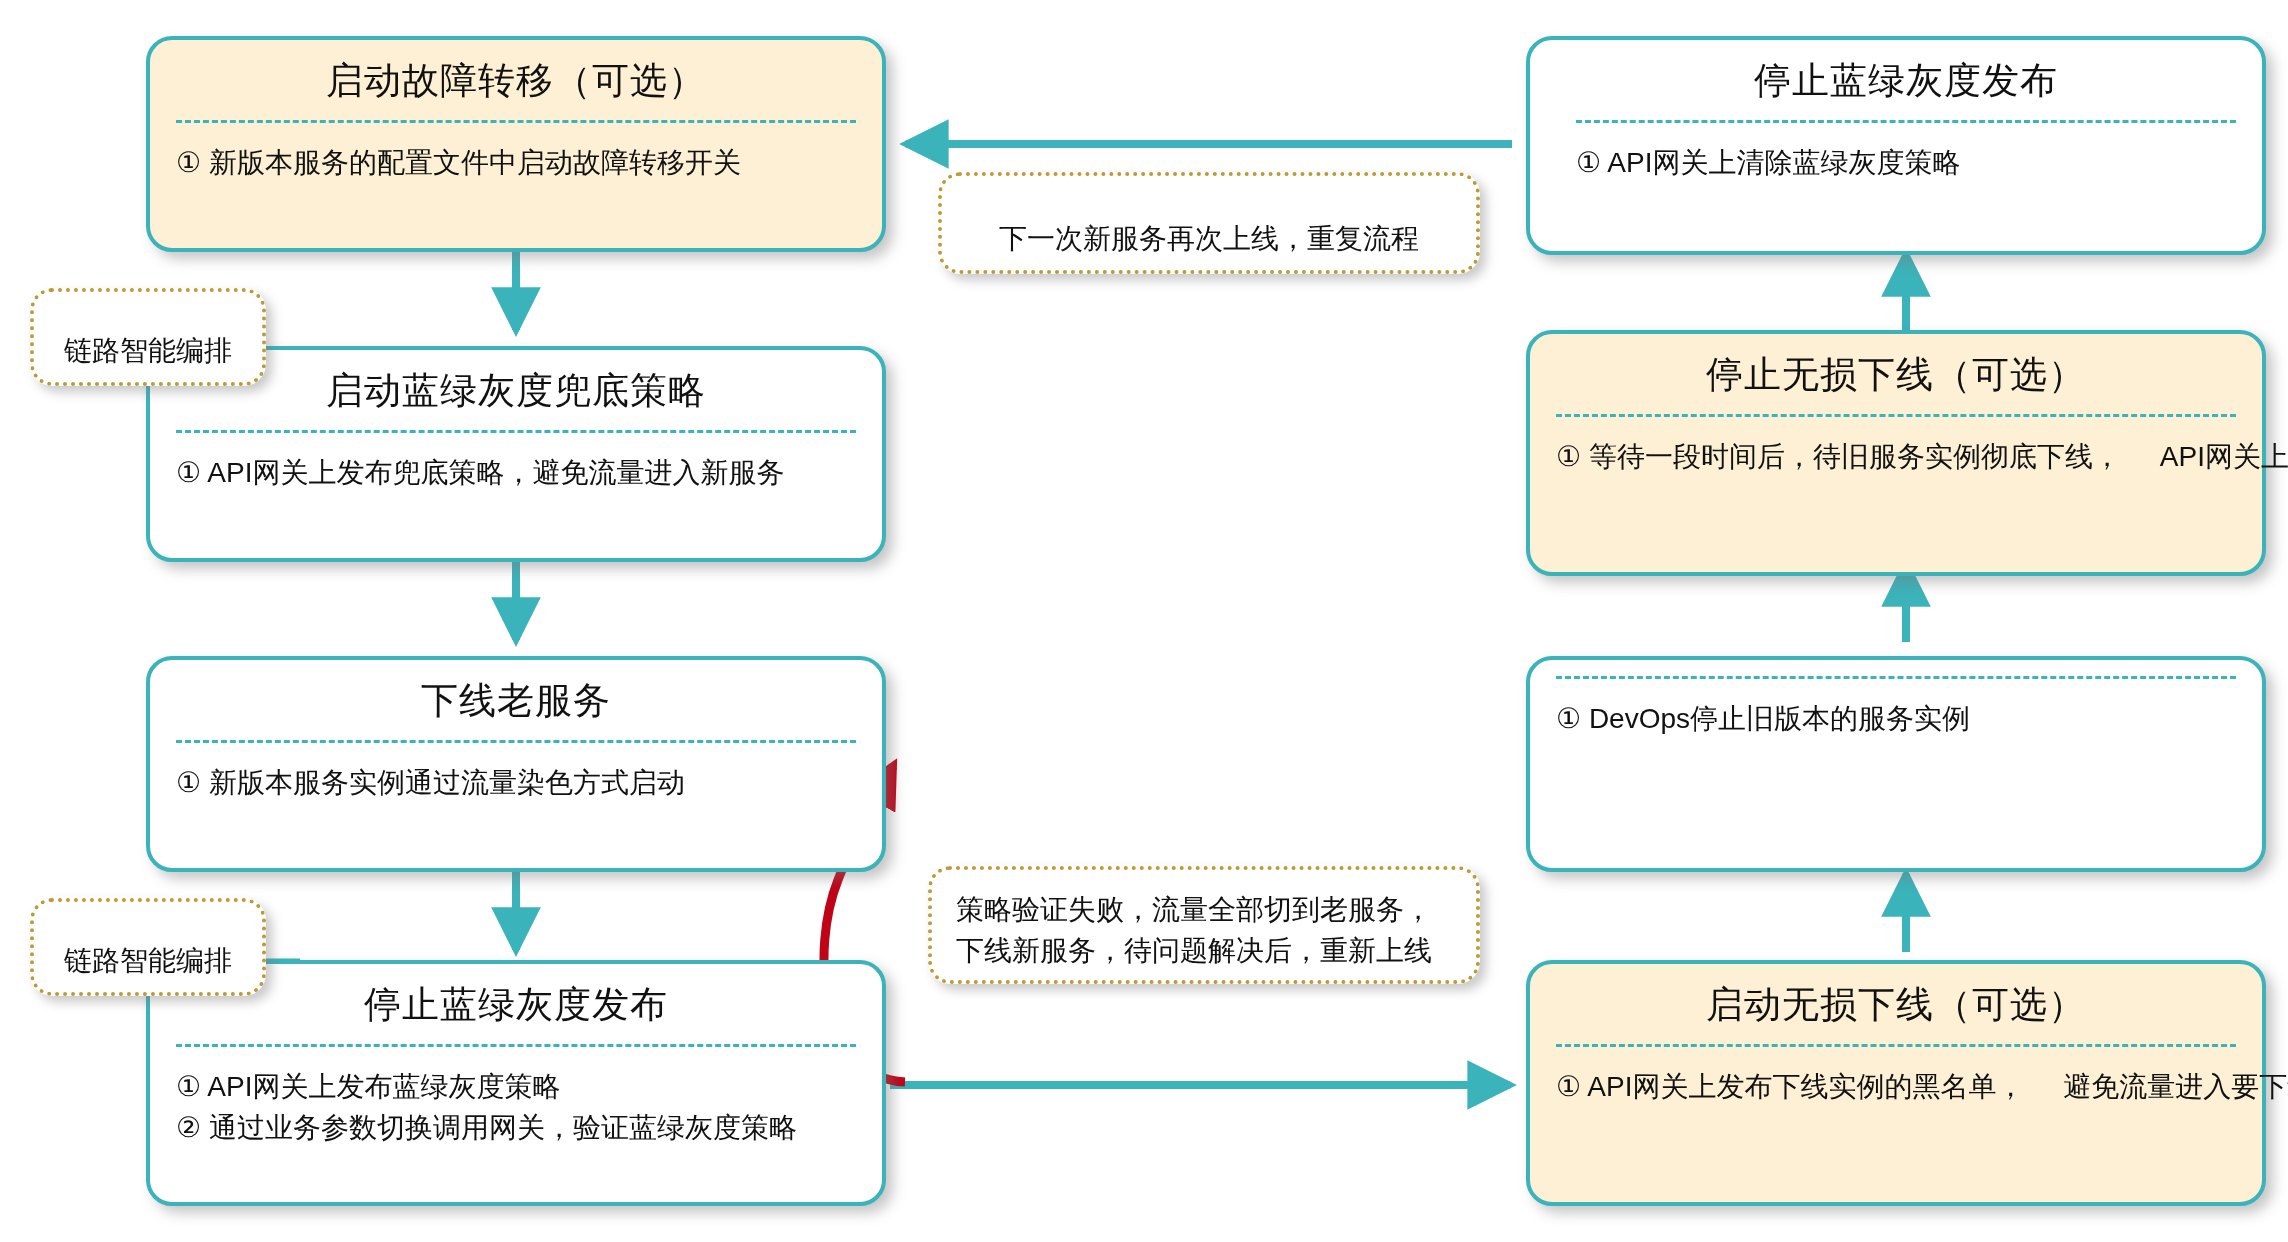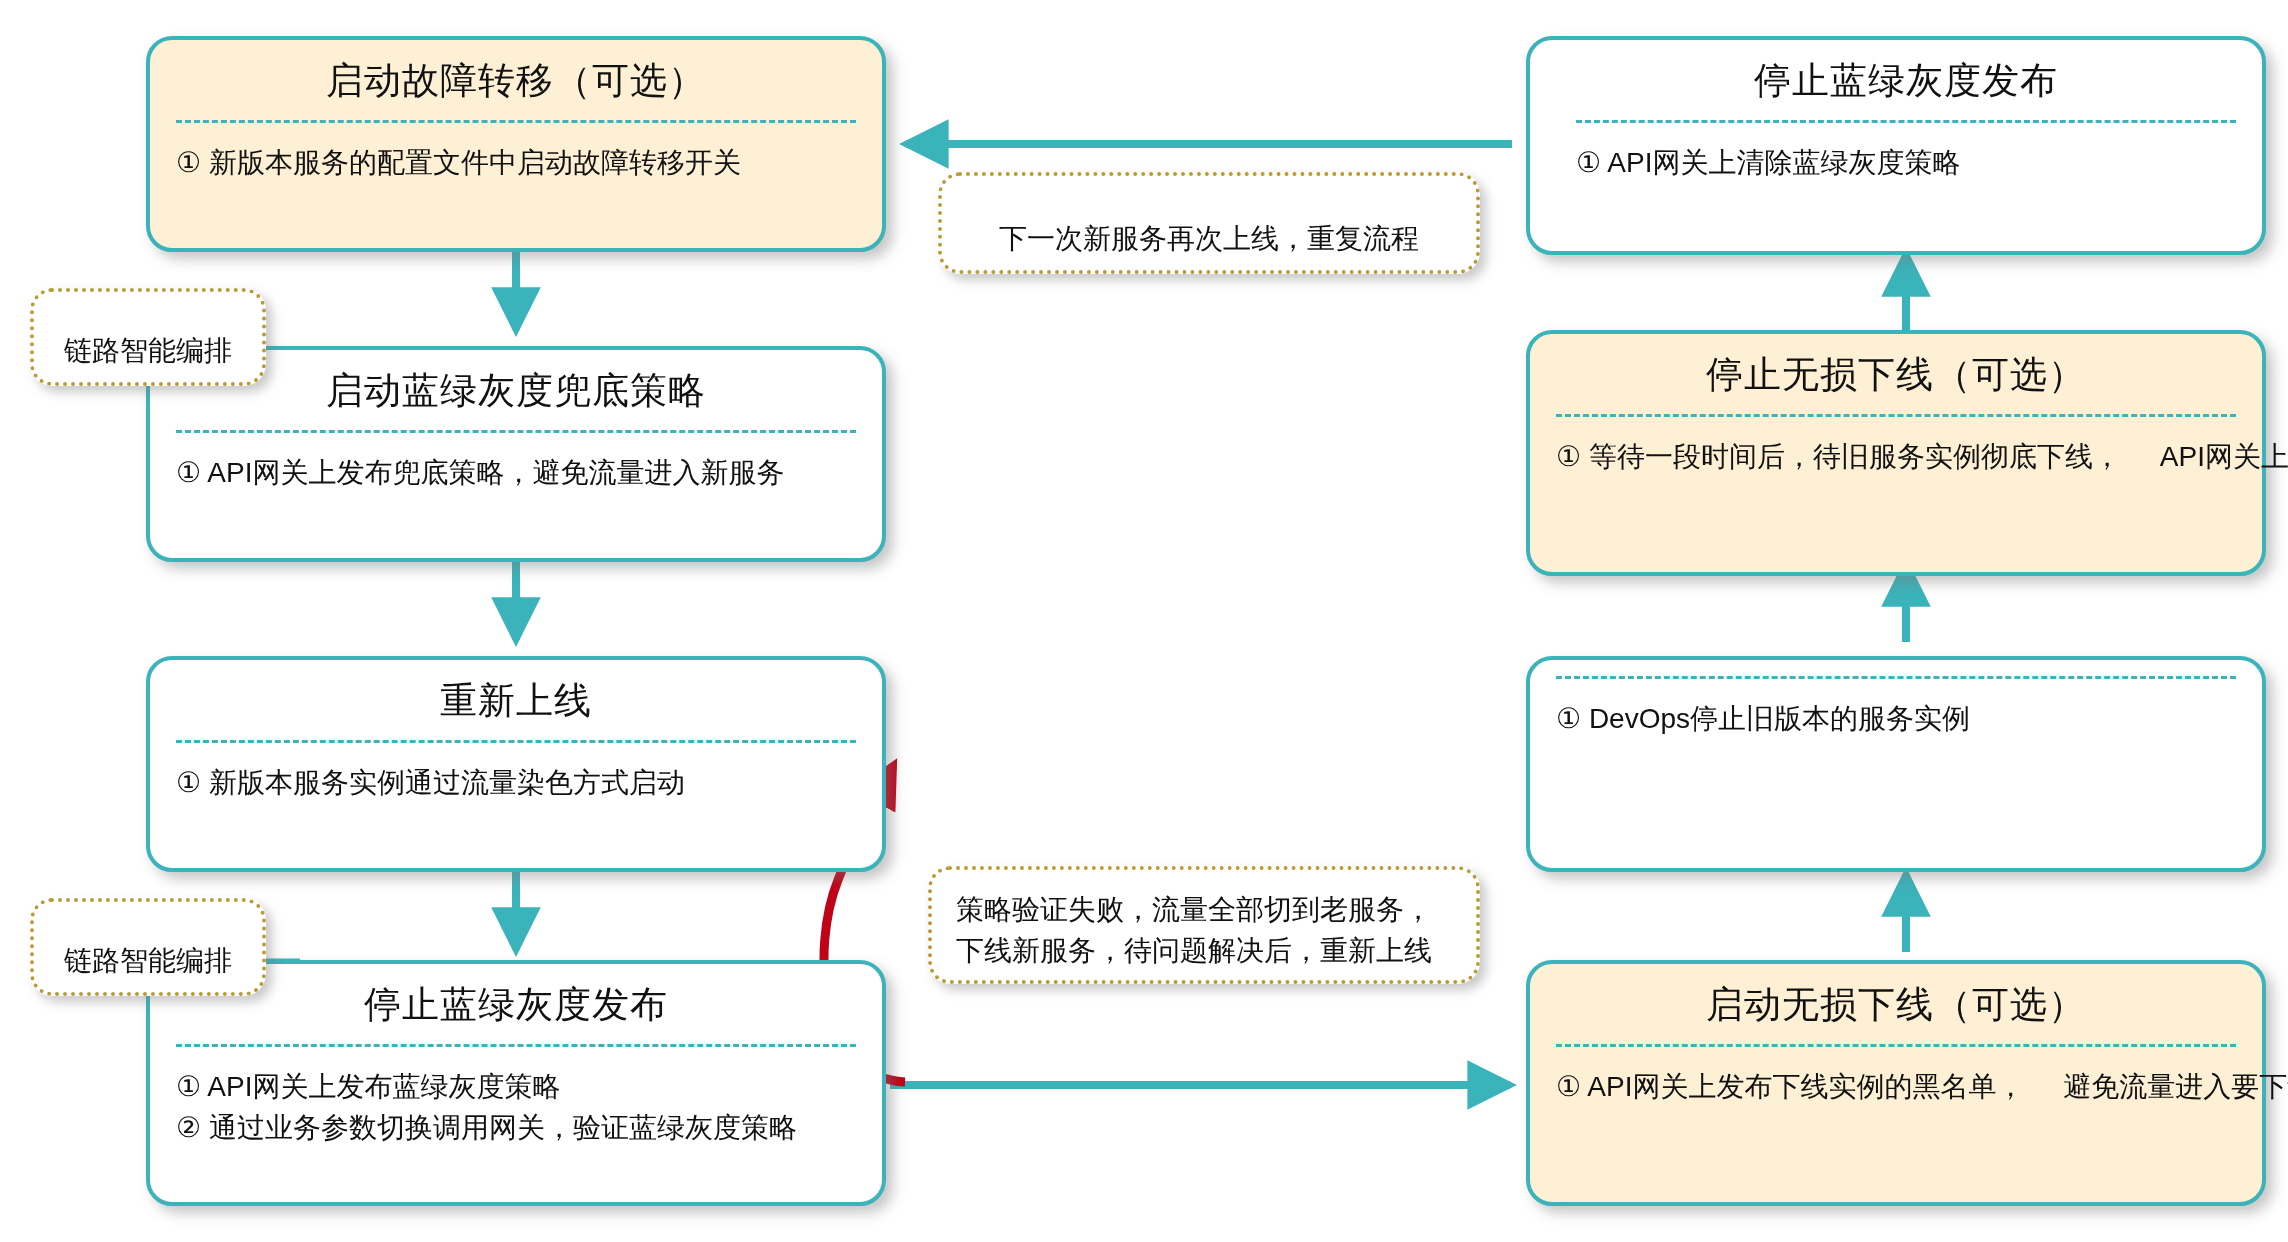--- a/index.html
+++ b/index.html
@@ -162,21 +162,21 @@
 
   <div class="node" style="left:146px; top:346px; width:740px; height:216px;">
     <div class="node-title">启动蓝绿灰度兜底策略</div>
     <div class="node-sep"></div>
     <div class="node-body">
       <span class="line">① API网关上发布兜底策略，避免流量进入新服务</span>
     </div>
   </div>
 
   <div class="node" style="left:146px; top:656px; width:740px; height:216px;">
-    <div class="node-title">重新上线</div>
+    <div class="node-title">下线老服务</div>
     <div class="node-sep"></div>
     <div class="node-body">
       <span class="line">① 新版本服务实例通过流量染色方式启动</span>
     </div>
   </div>
 
   <div class="node" style="left:146px; top:960px; width:740px; height:246px;">
     <div class="node-title">停止蓝绿灰度发布</div>
     <div class="node-sep"></div>
     <div class="node-body">

